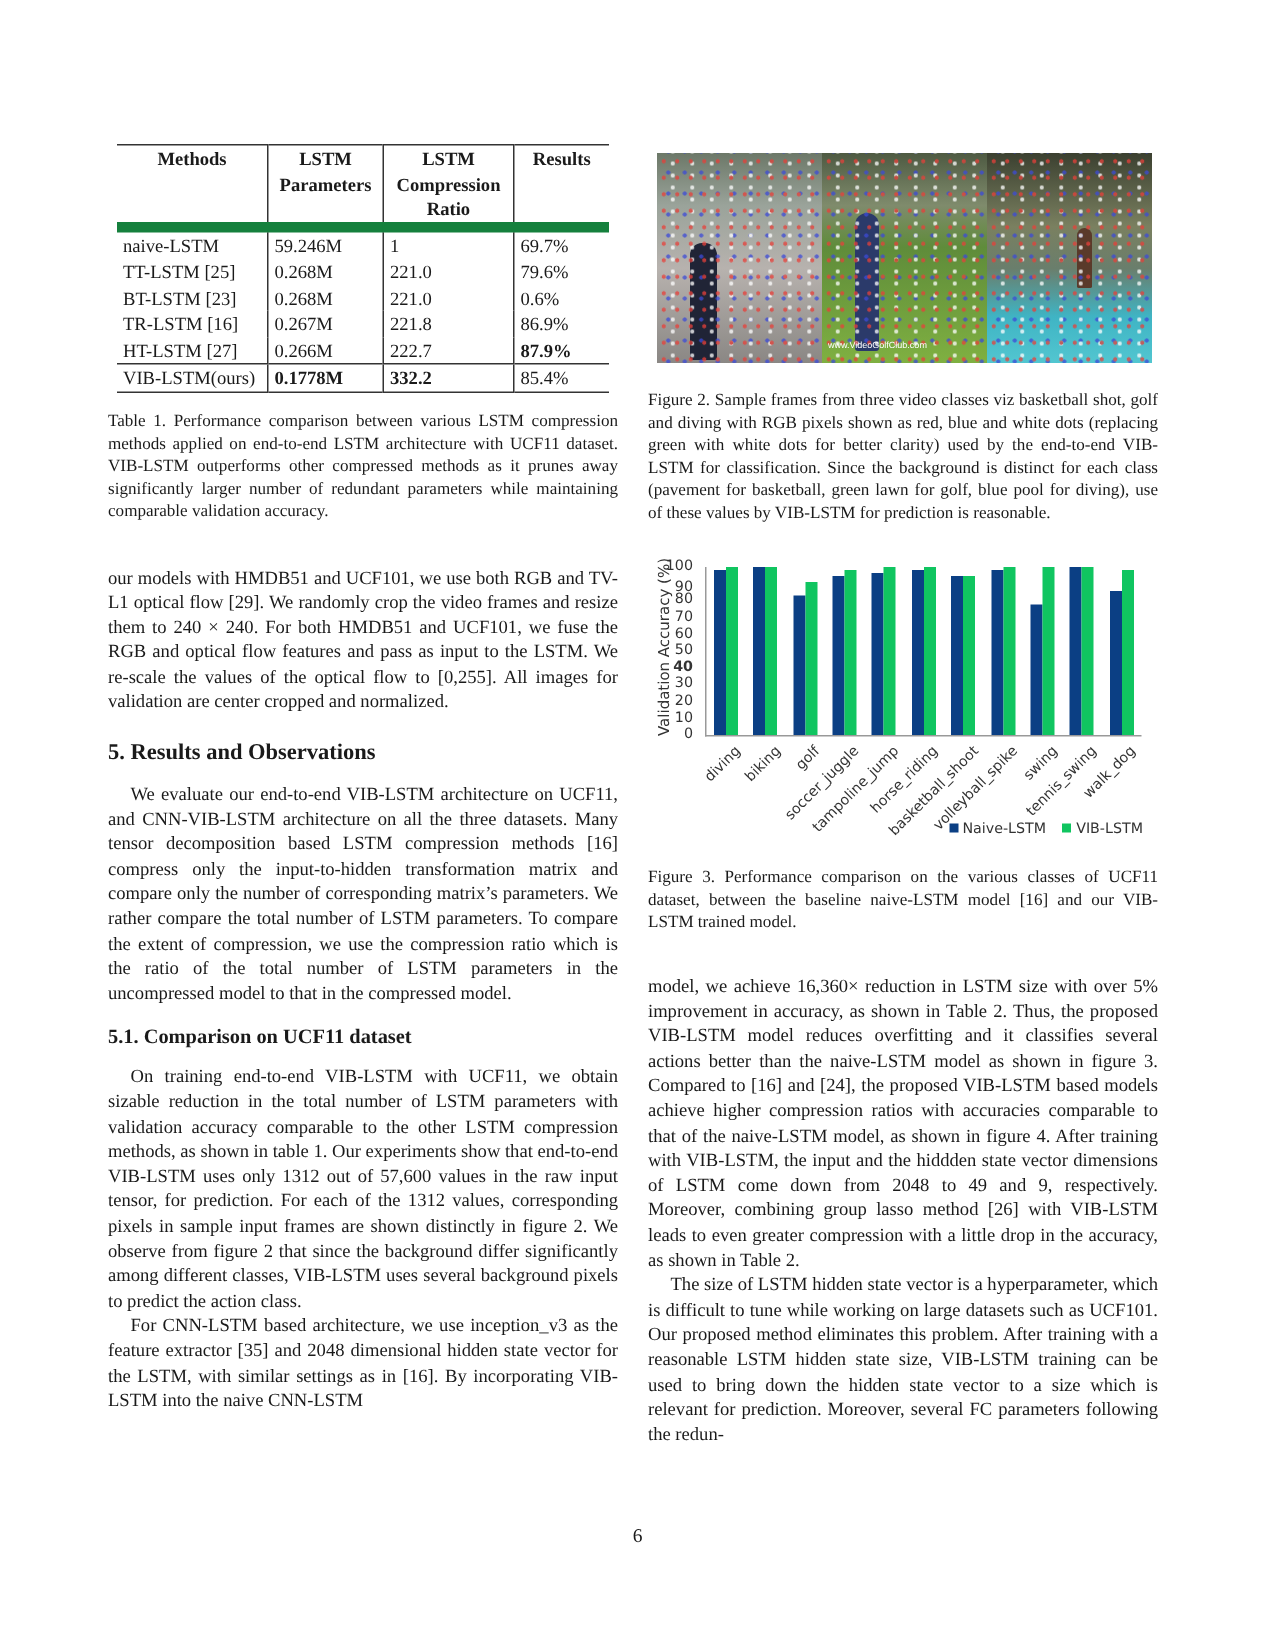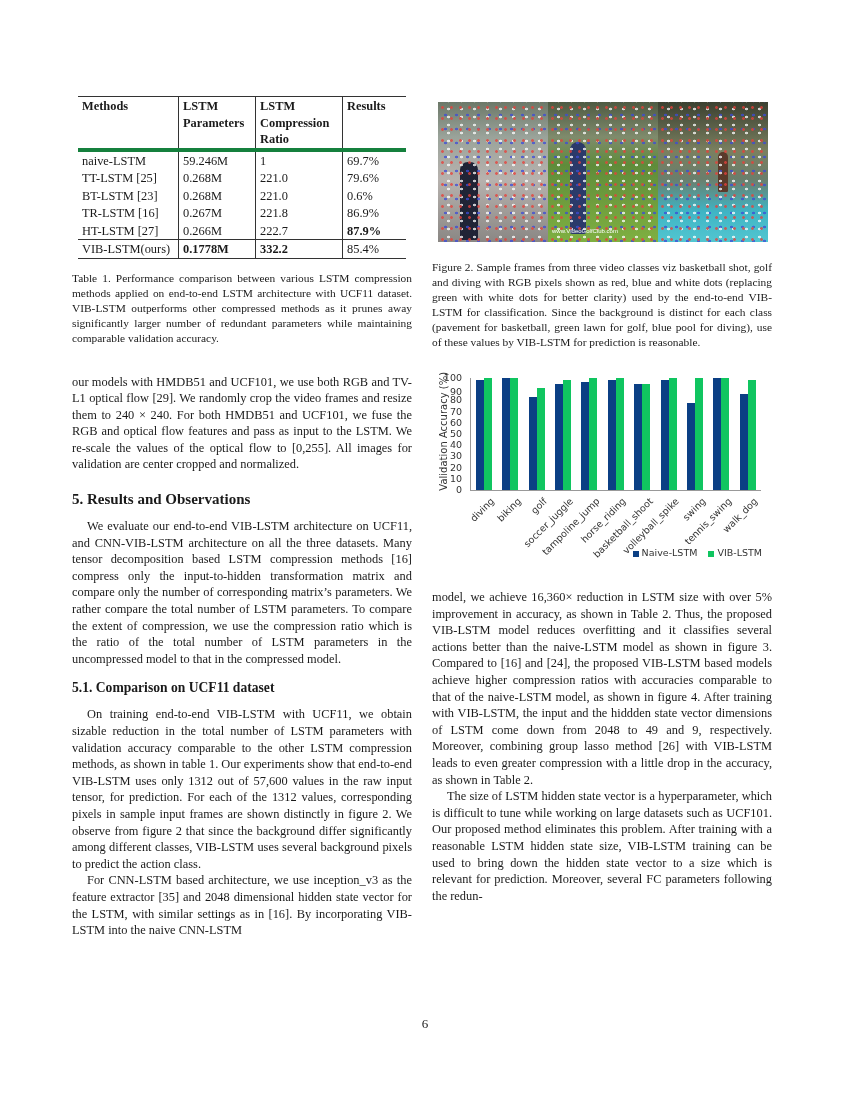--- a/index.html
+++ b/index.html
@@ -8,21 +8,21 @@
   .col { position:absolute; width:340px; font-size:12.4px; line-height:16.6px; text-align:justify; }
   #left { left:72px; top:96px; }
   #right { left:432px; top:96px; }
   p { margin:0; }
   p.indent { text-indent:15px; }
   table.t1 { border-collapse:collapse; width:328px; margin-left:6px; font-size:12.4px; line-height:16.5px; text-align:left; }
   table.t1 th, table.t1 td { padding:1px 4px 0 4px; vertical-align:top; }
   table.t1 th { font-weight:bold; }
   table.t1 .c0 { width:92px; } table.t1 .c1 { width:68px; } table.t1 .c2 { width:78px; }
   table.t1 td + td, table.t1 th + th { border-left:1px solid #333; }
-  table.t1 thead tr { border-top:1.5px solid #333; border-bottom:4px solid #15803d; }
+  table.t1 thead tr { border-top:1.5px solid #333; border-bottom:7px solid #15803d;text-align:center; }
   table.t1 tr.last { border-top:1px solid #333; border-bottom:1.5px solid #333; }
   .b { font-weight:bold; }
   .caption { margin-top:12px; }
   h2 { font-size:15px; font-weight:bold; margin:0; line-height:18px; }
   h3 { font-size:13.6px; font-weight:bold; margin:0; line-height:18px; }
   .frames { display:flex; width:330px; height:140px; margin:6px 0 0 6px; }
   .frame { flex:1; position:relative; overflow:hidden; }
   .f1 { background:linear-gradient(180deg,#6c7868 0%,#9aa39a 25%,#b7b2ae 55%,#8a8784 100%); }
   .f2 { background:linear-gradient(180deg,#4e5a42 0%,#7f8b6c 25%,#5f8c3a 45%,#7fb041 100%); }
   .f3 { background:linear-gradient(180deg,#3b4030 0%,#7a8060 35%,#6a7e6c 55%,#3fb4c4 78%,#52c6d0 100%); }
@@ -133,21 +133,21 @@
   </div>
   <p class="caption" style="font-size:11.4px; line-height:15px; margin-top:18px;">Figure 2. Sample frames from three video classes viz basketball shot, golf and diving with RGB pixels shown as red, blue and white dots (replacing green with white dots for better clarity) used by the end-to-end VIB-LSTM for classification. Since the background is distinct for each class (pavement for basketball, green lawn for golf, blue pool for diving), use of these values by VIB-LSTM for prediction is reasonable.</p>
 
   <div class="chart-wrap">
     <div class="ylabel">Validation Accuracy (%)</div>
     <div class="yaxis" id="yaxis">
         <span class="ytick" style="top: 111px;">0</span>
         <span class="ytick" style="top: 99.8px;">10</span>
         <span class="ytick" style="top: 88.6px;">20</span>
         <span class="ytick" style="top: 77.4px;">30</span>
-        <span class="ytick" style="top: 66.2px;">40</span>
+        <span class="ytick" style="top: 66.2px; font-weight: bold;">40</span>
         <span class="ytick" style="top: 55px;">50</span>
         <span class="ytick" style="top: 43.8px;">60</span>
         <span class="ytick" style="top: 32.6px;">70</span>
         <span class="ytick" style="top: 21.4px;">80</span>
         <span class="ytick" style="top: 13px;">90</span>
         <span class="ytick" style="top: -1px;">100</span>
       </div>
     <div class="plot" id="plot">
         <div class="group" style="left: 0px;">
           <div class="bar n" style="height: 109.76px;"></div>
@@ -205,18 +205,19 @@
         <span class="xl" style="right: 88.2727px;">volleyball_spike</span>
         <span class="xl" style="right: 61.9091px;">swing</span>
         <span class="xl" style="right: 35.5455px;">tennis_swing</span>
         <span class="xl" style="right: 9.18182px;">walk_dog</span>
       </div>
     <div class="legend">
       <span class="sw" style="background:#0b3f84;"></span><span>Naive-LSTM</span>
       <span class="sw" style="background:#10c560;"></span><span>VIB-LSTM</span>
     </div>
   </div>
+  <p class="caption" style="font-size:11.4px; line-height:15px; margin-top:15px;">Figure 3. Performance comparison on the various classes of UCF11 dataset, between the baseline naive-LSTM model [16] and our VIB-LSTM trained model.</p>
 
   <p style="margin-top:26px;">model, we achieve 16,360× reduction in LSTM size with over 5% improvement in accuracy, as shown in Table 2. Thus, the proposed VIB-LSTM model reduces overfitting and it classifies several actions better than the naive-LSTM model as shown in figure 3. Compared to [16] and [24], the proposed VIB-LSTM based models achieve higher compression ratios with accuracies comparable to that of the naive-LSTM model, as shown in figure 4. After training with VIB-LSTM, the input and the hiddden state vector dimensions of LSTM come down from 2048 to 49 and 9, respectively. Moreover, combining group lasso method [26] with VIB-LSTM leads to even greater compression with a little drop in the accuracy, as shown in Table 2.</p>
   <p class="indent">The size of LSTM hidden state vector is a hyperparameter, which is difficult to tune while working on large datasets such as UCF101. Our proposed method eliminates this problem. After training with a reasonable LSTM hidden state size, VIB-LSTM training can be used to bring down the hidden state vector to a size which is relevant for prediction. Moreover, several FC parameters following the redun-</p>
 </div>
 
 <div id="pagenum">6</div>
 
 </body></html>

